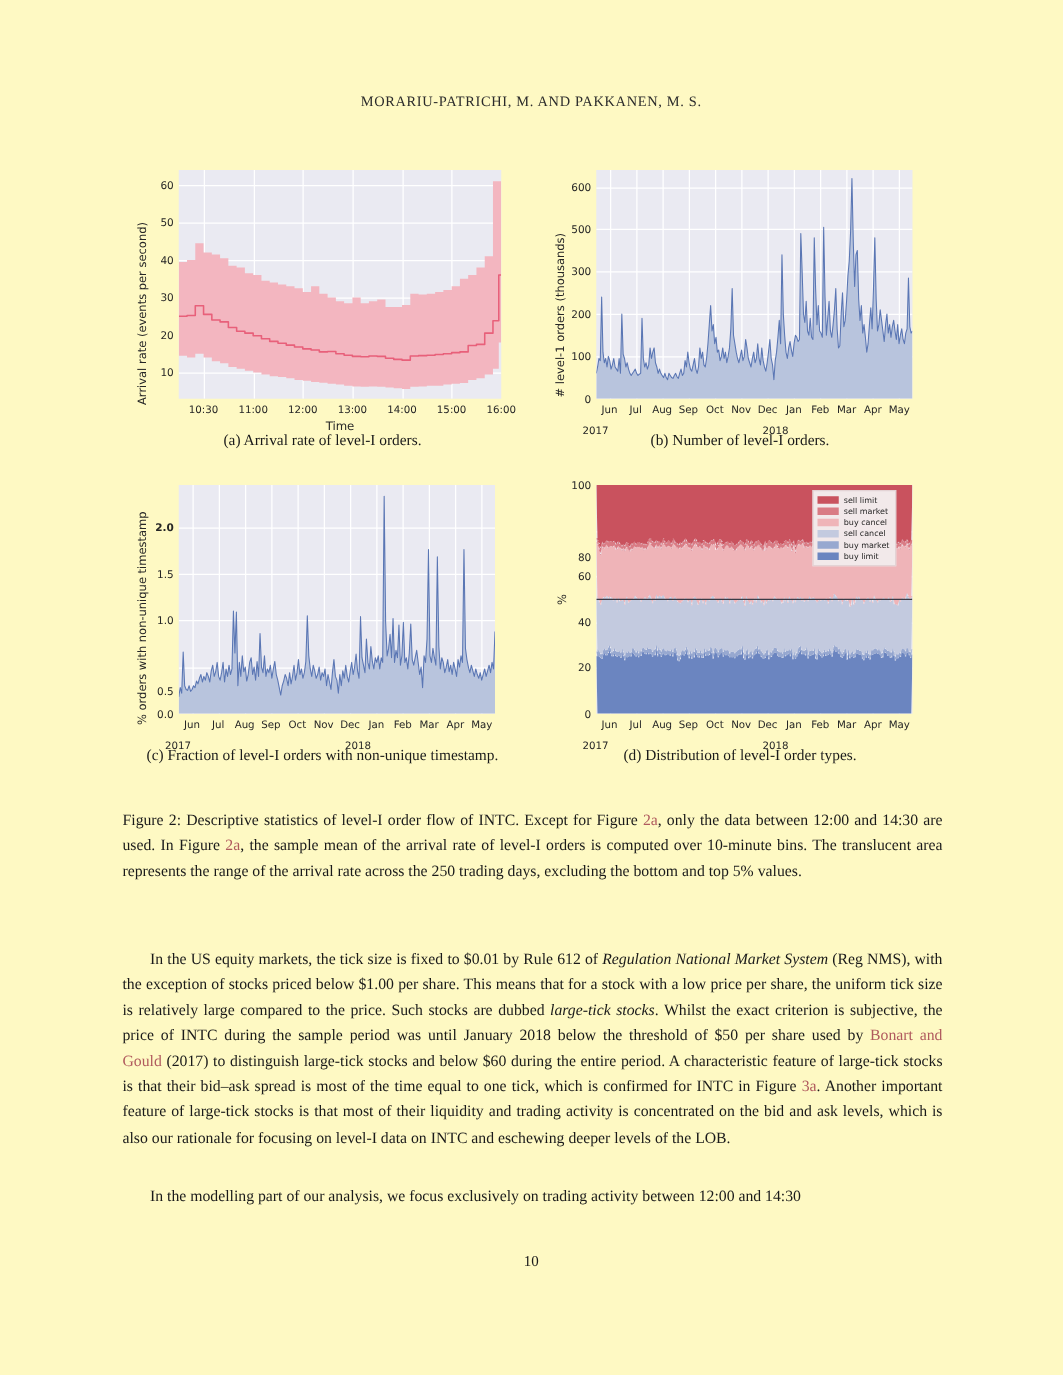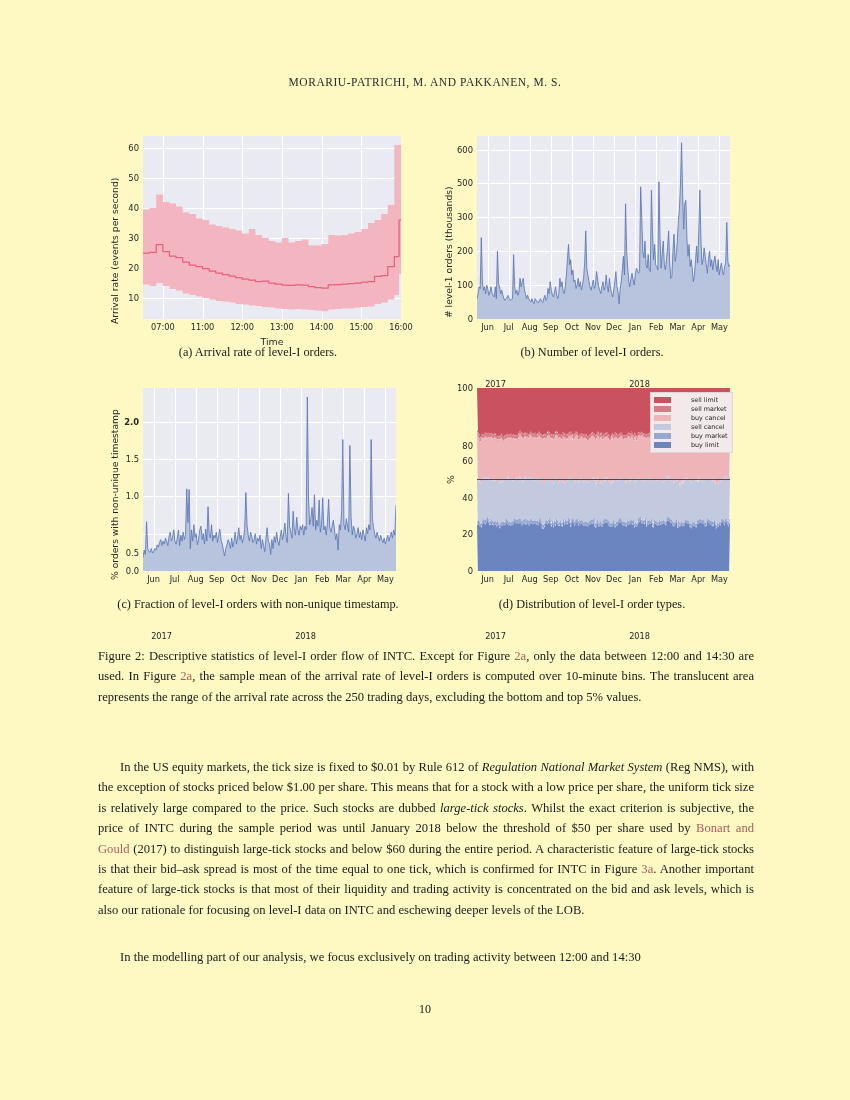--- a/index.html
+++ b/index.html
@@ -107,41 +107,40 @@
     color: #262626;
     text-align: center;
     font-family: "DejaVu Sans", sans-serif;
     line-height: 1;
     white-space: nowrap;
   }
   .xyear {
     position: absolute;
     font-size: 8.2px;
     color: #262626;
-    text-align: right;
+    text-align: left;
     font-family: "DejaVu Sans", sans-serif;
     line-height: 1;
-    margin-top: 40px;
   }
 
   
   .legend {
     position: absolute;
     background: #f2e9ea;
     border: 1px solid #e3d3d5;
     padding: 3px 4px 3px 3px;
     display: flex;
     flex-direction: column;
     gap: 1px;
     z-index: 5;
   }
   .legend-row {
     display: flex;
     align-items: center;
-    gap: 20px;
+    gap: 4px;
     height: 8px;
   }
   .legend-swatch {
     width: 17px;
     height: 6px;
     display: block;
   }
   .legend-text {
     font-size: 6.4px;
     color: #262626;
@@ -217,21 +216,21 @@
                 <polyline points="0.00,117.00 6.63,117.00 6.63,116.40 13.22,116.40 13.22,108.60 19.85,108.60 19.85,115.50 26.47,115.50 26.47,120.00 33.06,120.00 33.06,121.50 39.69,121.50 39.69,126.00 46.32,126.00 46.32,129.00 52.91,129.00 52.91,130.50 59.54,130.50 59.54,132.60 66.17,132.60 66.17,135.00 72.76,135.00 72.76,137.10 79.38,137.10 79.38,138.60 86.01,138.60 86.01,140.10 92.60,140.10 92.60,141.60 99.23,141.60 99.23,143.10 105.86,143.10 105.86,144.00 112.45,144.00 112.45,145.50 119.08,145.50 119.08,145.20 125.71,145.20 125.71,147.00 132.29,147.00 132.29,148.20 138.92,148.20 138.92,149.10 145.55,149.10 145.55,149.40 152.14,149.40 152.14,148.80 158.77,148.80 158.77,149.10 165.40,149.10 165.40,150.60 171.99,150.60 171.99,151.50 178.62,151.50 178.62,152.10 185.24,152.10 185.24,148.80 191.83,148.80 191.83,148.50 198.46,148.50 198.46,148.20 205.09,148.20 205.09,147.60 211.68,147.60 211.68,147.00 218.31,147.00 218.31,146.10 224.94,146.10 224.94,145.50 231.53,145.50 231.53,140.40 238.15,140.40 238.15,139.50 244.78,139.50 244.78,130.50 251.37,130.50 251.37,120.60 256.02,120.60 256.02,84.00 258.00,84.00" fill="none" stroke="#e8607a" stroke-width="1.25" stroke-linejoin="round"></polyline>
               </svg>
             </div>
           <div class="xlabel" style="left:45px; top:208px; width:258px;">Time</div>
         <div class="ytick" style="left: 13px; width: 28px; top: 166px;">10</div>
             <div class="ytick" style="left: 13px; width: 28px; top: 136px;">20</div>
             <div class="ytick" style="left: 13px; width: 28px; top: 106px;">30</div>
             <div class="ytick" style="left: 13px; width: 28px; top: 76px;">40</div>
             <div class="ytick" style="left: 13px; width: 28px; top: 46px;">50</div>
             <div class="ytick" style="left: 13px; width: 28px; top: 16px;">60</div>
-            <div class="xtick" style="left: 46.8462px; width: 36px; top: 195px;">07:00</div>
+            <div class="xtick" style="left: 46.8462px; width: 36px; top: 195px;">10:30</div>
             <div class="xtick" style="left: 86.5385px; width: 36px; top: 195px;">11:00</div>
             <div class="xtick" style="left: 126.231px; width: 36px; top: 195px;">12:00</div>
             <div class="xtick" style="left: 165.923px; width: 36px; top: 195px;">13:00</div>
             <div class="xtick" style="left: 205.615px; width: 36px; top: 195px;">14:00</div>
             <div class="xtick" style="left: 245.308px; width: 36px; top: 195px;">15:00</div>
             <div class="xtick" style="left: 285px; width: 36px; top: 195px;">16:00</div>
           </div>
         <div class="subcaption">(a) Arrival rate of level-I orders.</div>
       </div>
 

